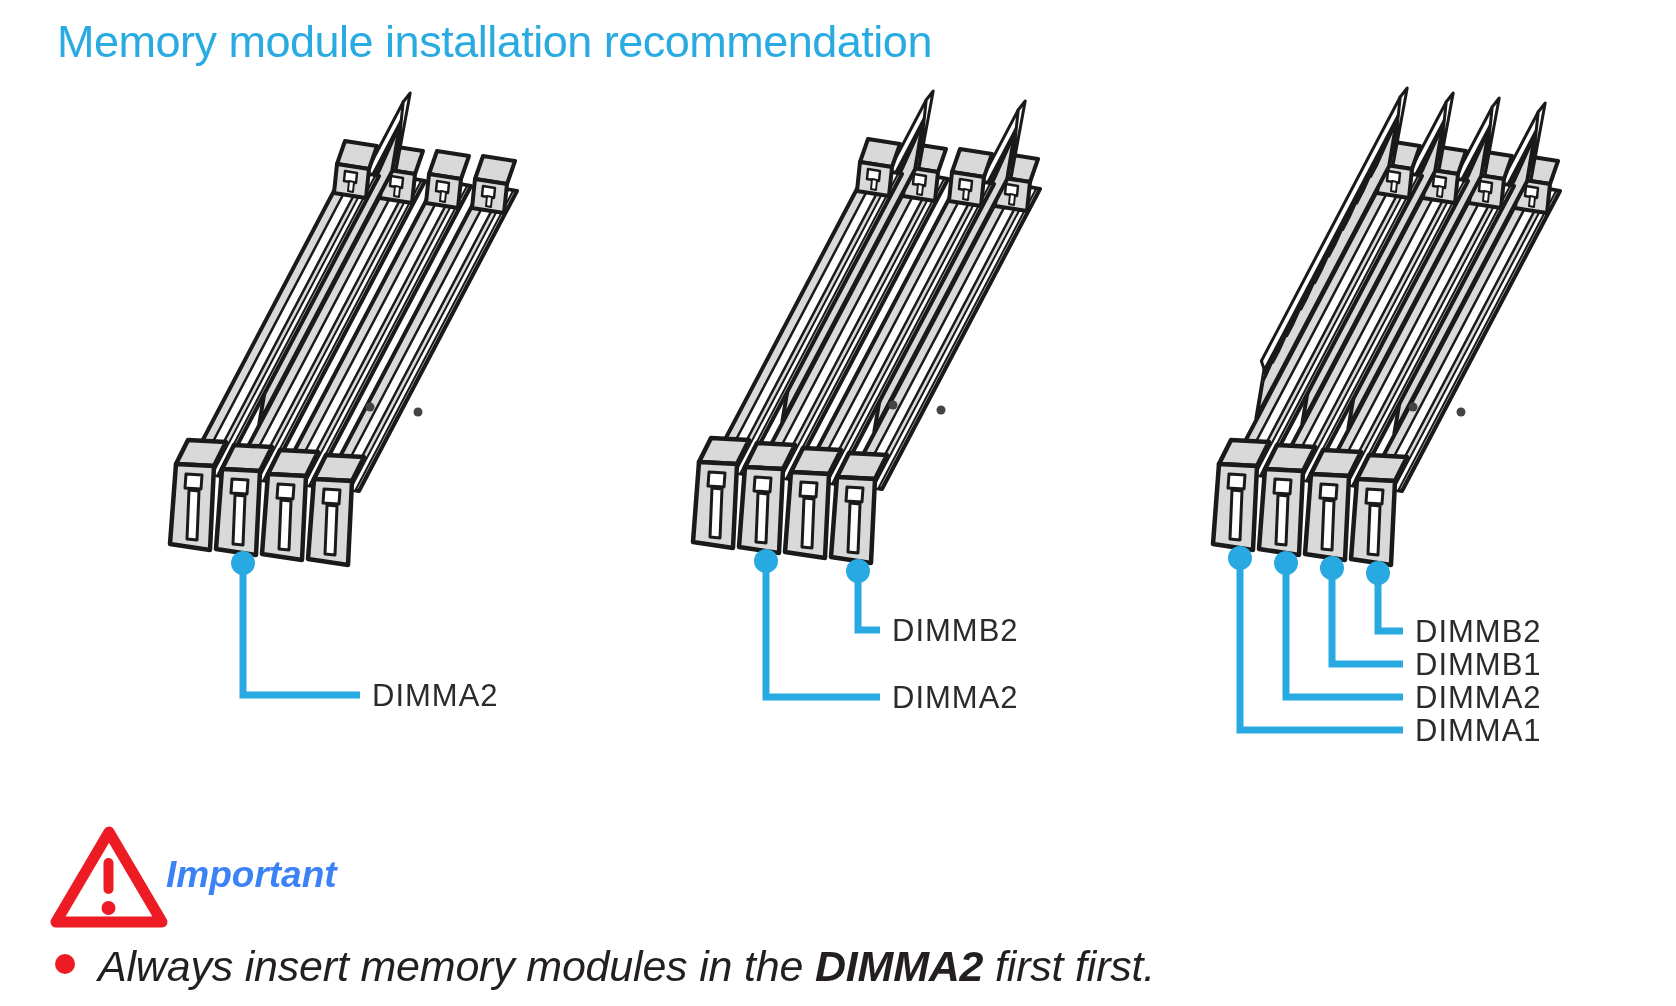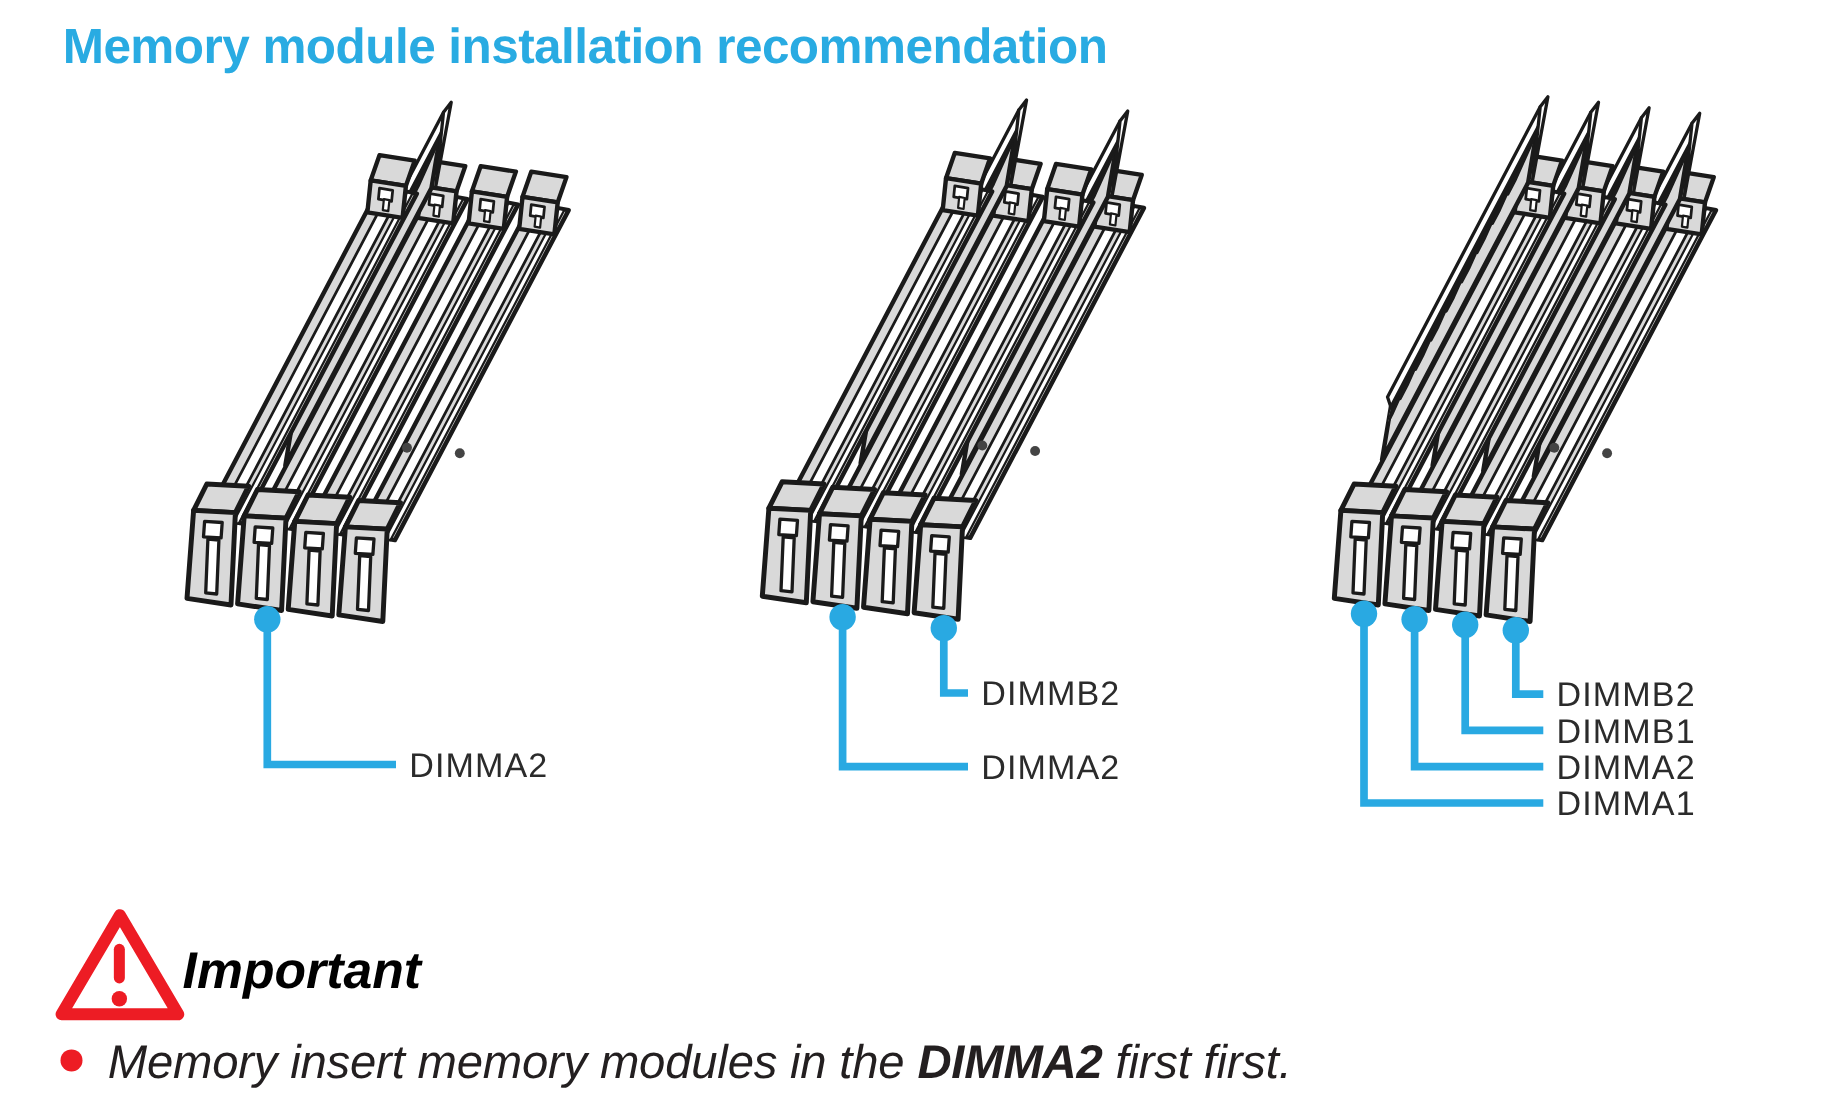--- a/index.html
+++ b/index.html
@@ -2,30 +2,30 @@
 <html><head>
 <meta charset="utf-8">
 <style>
   html,body { margin:0; padding:0; background:#ffffff; }
   .page {
     position:relative; width:1676px; height:1006px; background:#ffffff;
     font-family:"Liberation Sans", sans-serif; overflow:hidden;
   }
   .page-title {
     position:absolute; left:57px; top:16px;
-    font-size:45px; font-weight:bold; letter-spacing:-0.5px;
+    font-size:45px; font-weight:normal; letter-spacing:-0.5px;
     color:#29abe2; white-space:nowrap;text-align:right;
   }
   #diagram-svg { position:absolute; left:0; top:0; }
   .imp-row { position:absolute; left:0; top:0; }
   .warn-tri { position:absolute; left:48px; top:824px; }
   .imp-head {
     position:absolute; left:166px; top:854px;
-    font-size:47px; font-weight:bold; font-style:italic;
-    color:#000000; white-space:nowrap;
+    font-size:37px; font-weight:bold; font-style:italic;
+    color:#3b82f6; white-space:nowrap;
   }
   .bullet-dot {
     position:absolute; left:55px; top:954px;
     width:20px; height:20px; border-radius:50%; background:#ed1c24;
   }
   .bullet-text {
     position:absolute; left:98px; top:942px;
     font-size:43px; font-style:italic; color:#231f20; white-space:nowrap;
     letter-spacing:-0.2px;
   }
@@ -375,16 +375,16 @@
     </svg>
 
   <div class="imp-row">
     <svg class="warn-tri" width="122" height="108" viewBox="0 0 122 108">
       <path d="M61 8 L114 98 L8 98 Z" fill="none" stroke="#ed1c24" stroke-width="11" stroke-linejoin="round"></path>
       <rect x="55.5" y="34" width="10" height="36" rx="5" fill="#ed1c24"></rect>
       <circle cx="60.5" cy="84" r="7" fill="#ed1c24"></circle>
     </svg>
     <span class="imp-head">Important</span>
     <span class="bullet-dot"></span>
-    <span class="bullet-text"><span>Memory insert memory modules in the </span><b>DIMMA2</b><span> first first.</span></span>
+    <span class="bullet-text"><span>Always insert memory modules in the </span><b>DIMMA2</b><span> first first.</span></span>
   </div>
 
 </div>
 
 </body></html>

